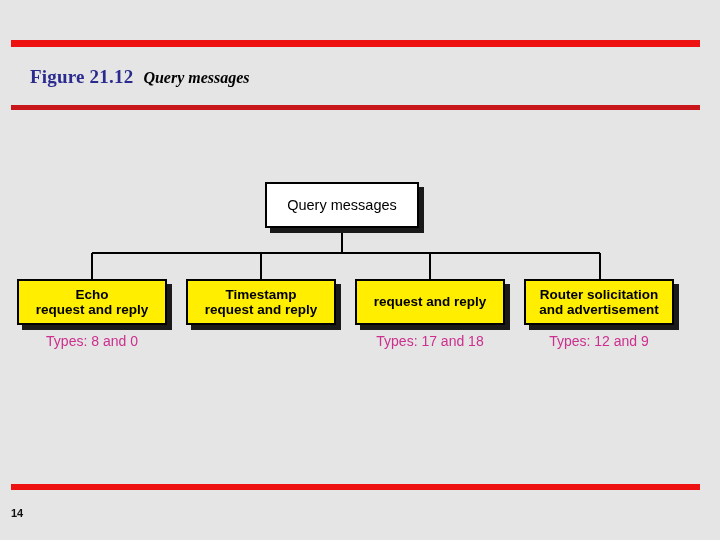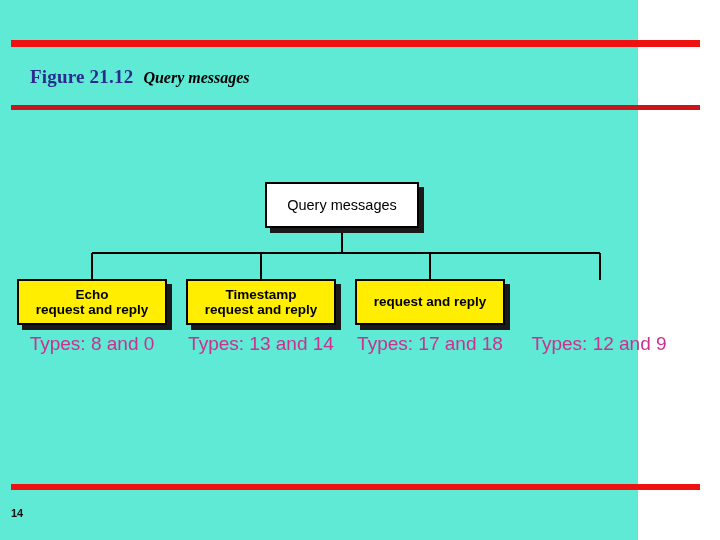--- a/index.html
+++ b/index.html
@@ -11,23 +11,23 @@
     height: 540px;
     background: #ffffff;
     font-family: "Liberation Sans", sans-serif;
     overflow: hidden;
     position: relative;
   }
 
   #slide {
     position: absolute;
     left: 0; top: 0;
-    width: 638px;
+    width: 720px;
     height: 540px;
-    background: #5eead4;
+    background: #e5e5e5;
   }
 
   
   .rule {
     position: absolute;
     background: #ee0000;
   }
   .rule-top {
     left: 11px;
     top: 40px;
@@ -146,21 +146,21 @@
   .leaf-1 { left: 186px; }
   .leaf-2 { left: 355px; }
   .leaf-3 { left: 524px; }
 
   
   .type-caption {
     position: absolute;
     top: 173px;
     width: 150px;
     text-align: center;
-    font-size: 19px;
+    font-size: 14px;
     color: #cc2f8e;
     font-family: "Liberation Sans", sans-serif;
     white-space: nowrap;
   }
   .tc-0 { left: 17px; }
   .tc-1 { left: 186px; }
   .tc-2 { left: 355px; }
   .tc-3 { left: 524px; }
 </style>
 </head>
@@ -207,23 +207,28 @@
         <span class="leaf-line-2">request and reply</span>
       </span>
     </div>
 
     <div class="node node-leaf leaf-2">
       <span class="leaf-text">
         <span class="leaf-line-2">request and reply</span>
       </span>
     </div>
 
+    <div class="node node-leaf leaf-3">
+      <span class="leaf-text">
+        <span class="leaf-line-1">Router solicitation</span>
+        <span class="leaf-line-2">and advertisement</span>
+      </span>
+    </div>
 
     <div class="type-caption tc-0">Types: 8 and 0</div>
-    <div class="type-caption tc-1">Types: 13 and 14</div>
     <div class="type-caption tc-2">Types: 17 and 18</div>
     <div class="type-caption tc-3">Types: 12 and 9</div>
 
   </div>
 
   <div class="rule rule-bottom"></div>
 
   <div class="page-number">14</div>
 
 </div>

